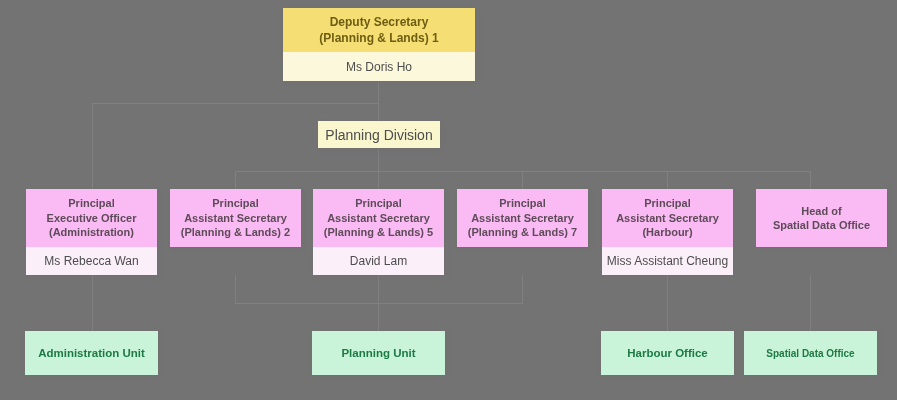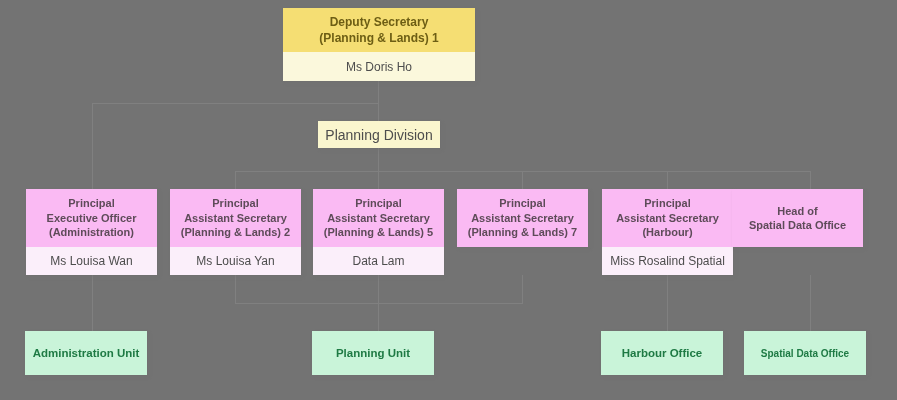--- a/index.html
+++ b/index.html
@@ -46,21 +46,21 @@
   .officer .box-head{
     height:58px;background:var(--pink_header);
     color:var(--pink_title_text);font-weight:bold;font-size:11px;line-height:14.5px;
   }
   .officer .box-body{
     height:28px;background:var(--pink_body);
     color:var(--name_text);font-size:12px;
   }
   
   .unit{
-    width:122px;top:331px;height:44px;
+    width:133px;top:331px;height:44px;
     background:var(--green_bg);
     color:var(--green_text);font-weight:bold;font-size:11.5px;
   }
   .unit.small{font-size:10px;}
 </style>
 </head>
 <body>
 
 <div id="canvas">
 
@@ -86,46 +86,45 @@
 (Planning &amp; Lands) 1</div>
     <div class="box-body">Ms Doris Ho</div>
   </div>
 
   <div class="division-box label-box">Planning Division</div>
 
   <div class="box officer" style="left:26px">
     <div class="box-head">Principal
 Executive Officer
 (Administration)</div>
-    <div class="box-body">Ms Louisa Wan</div>
+    <div class="box-body">Ms Rebecca Wan</div>
   </div>
   <div class="box officer" style="left:170px">
     <div class="box-head">Principal
 Assistant Secretary
 (Planning &amp; Lands) 2</div>
-    <div class="box-body">Ms Louisa Yan</div>
   </div>
   <div class="box officer" style="left:313px">
     <div class="box-head">Principal
 Assistant Secretary
 (Planning &amp; Lands) 5</div>
-    <div class="box-body">Data Lam</div>
+    <div class="box-body">David Lam</div>
   </div>
   <div class="box officer" style="left:457px">
     <div class="box-head">Principal
 Assistant Secretary
 (Planning &amp; Lands) 7</div>
   </div>
   <div class="box officer" style="left:602px">
     <div class="box-head">Principal
 Assistant Secretary
 (Harbour)</div>
-    <div class="box-body">Miss Rosalind Spatial</div>
+    <div class="box-body">Miss Assistant Cheung</div>
   </div>
-  <div class="box officer" style="left:732px">
+  <div class="box officer" style="left:756px">
     <div class="box-head">Head of
 Spatial Data Office</div>
   </div>
 
   <div class="box unit label-box" style="left:25px">Administration Unit</div>
   <div class="box unit label-box" style="left:601px">Harbour Office</div>
   <div class="box unit label-box" style="left:312px">Planning Unit</div>
   <div class="box unit small label-box" style="left:744px">Spatial Data Office</div>
 
 </div>

